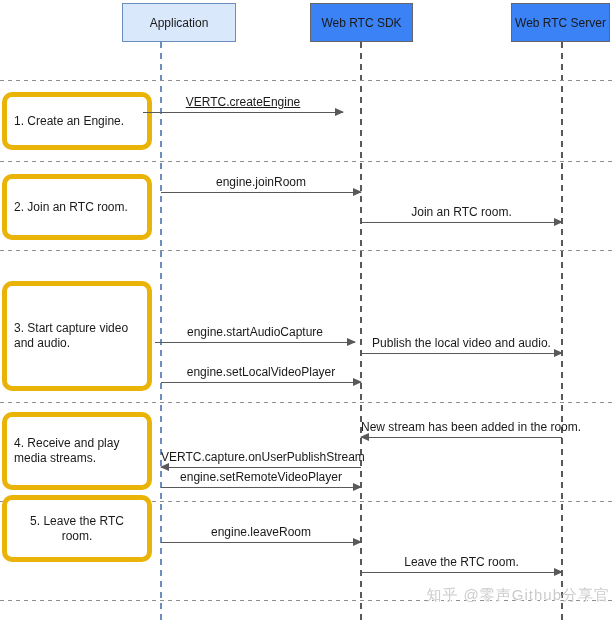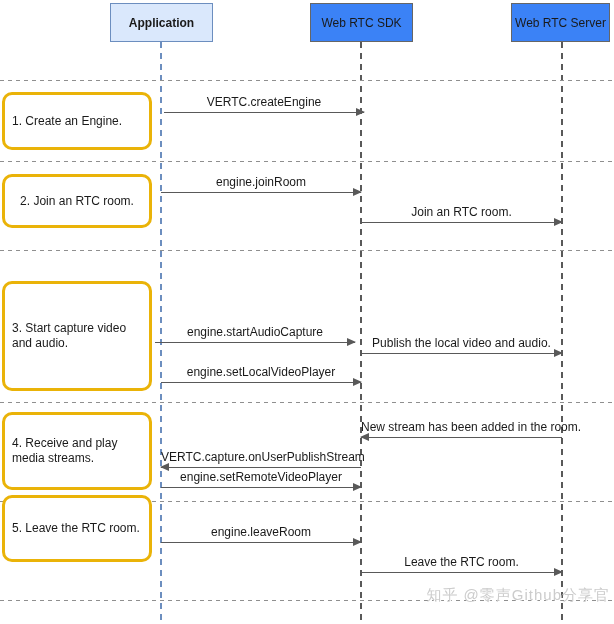--- a/index.html
+++ b/index.html
@@ -24,21 +24,21 @@
     background:repeating-linear-gradient(to bottom, #6c8ebf 0 6px, transparent 6px 11px);
   }
   
   .sep {
     position:absolute; left:0; width:614px; height:1px;
     background:repeating-linear-gradient(to right, #8f8f8f 0 4px, transparent 4px 8px);
   }
   
   .step {
     position:absolute; left:2px; width:150px; box-sizing:border-box;
-    border:3px solid #eab308; border-radius:10px; background:#ffffff;
+    border:5px solid #eab308; border-radius:10px; background:#ffffff;
     display:flex; align-items:center; font-size:12px; line-height:15px;
     color:#1a1a1a; padding:4px 7px;
   }
   
   .msg { position:absolute; font-size:12px; color:#1a1a1a; }
   .msg .lbl { height:14px; line-height:14px; text-align:center; white-space:nowrap; margin-bottom:3px; }
   .msg .line { position:relative; height:0; border-top:1px solid #595959; }
   .msg .head { position:absolute; top:-5px; width:0; height:0;
     border-top:4.5px solid transparent; border-bottom:4.5px solid transparent; }
   .msg.right .head { right:-1px; border-left:9px solid #595959; }
@@ -47,21 +47,21 @@
   .watermark {
     position:absolute; top:586px; right:4px; font-size:15px; letter-spacing:1px;
     color:#cccccc; white-space:nowrap; text-shadow:1px 1px 0 #ffffff;
   }
 </style>
 </head>
 <body>
 
 <div class="canvas">
 
-  <div class="actor blue" style="left:110px; width:103px;font-weight:bold;">
+  <div class="actor blue" style="left:122px; width:114px;">
     <span>Application</span>
   </div>
   <div class="actor gray" style="left:310px; width:103px;">
     <span>Web RTC SDK</span>
   </div>
   <div class="actor gray" style="left:511px; width:99px;">
     <span>Web RTC Server</span>
   </div>
 
   <div class="lifeline blue" style="left:160px;"></div>
@@ -71,34 +71,34 @@
   <div class="sep" style="top:80px;"></div>
   <div class="sep" style="top:161px;"></div>
   <div class="sep" style="top:250px;"></div>
   <div class="sep" style="top:402px;"></div>
   <div class="sep" style="top:501px;"></div>
   <div class="sep" style="top:600px;"></div>
 
   <div class="step" style="top:92px;  height:58px;">
     <span>1. Create an Engine.</span>
   </div>
-  <div class="step" style="top:174px; height:54px;justify-content:center;">
+  <div class="step" style="top:174px; height:66px;">
     <span>2. Join an RTC room.</span>
   </div>
   <div class="step" style="top:281px; height:110px;">
     <span>3. Start capture video and audio.</span>
   </div>
   <div class="step" style="top:412px; height:78px;">
     <span>4. Receive and play media streams.</span>
   </div>
   <div class="step" style="top:495px; height:67px;text-align:center;">
     <span>5. Leave the RTC room.</span>
   </div>
 
-  <div class="msg right" style="left:164px; top:95px; width:200px;">
+  <div class="msg right" style="left:143px; top:95px; width:200px;text-decoration:underline;">
     <div class="lbl">VERTC.createEngine</div>
     <div class="line">
         <i class="head"></i>
       </div>
   </div>
 
   <div class="msg right" style="left:161px; top:175px; width:200px;">
     <div class="lbl">engine.joinRoom</div>
     <div class="line">
         <i class="head"></i>

